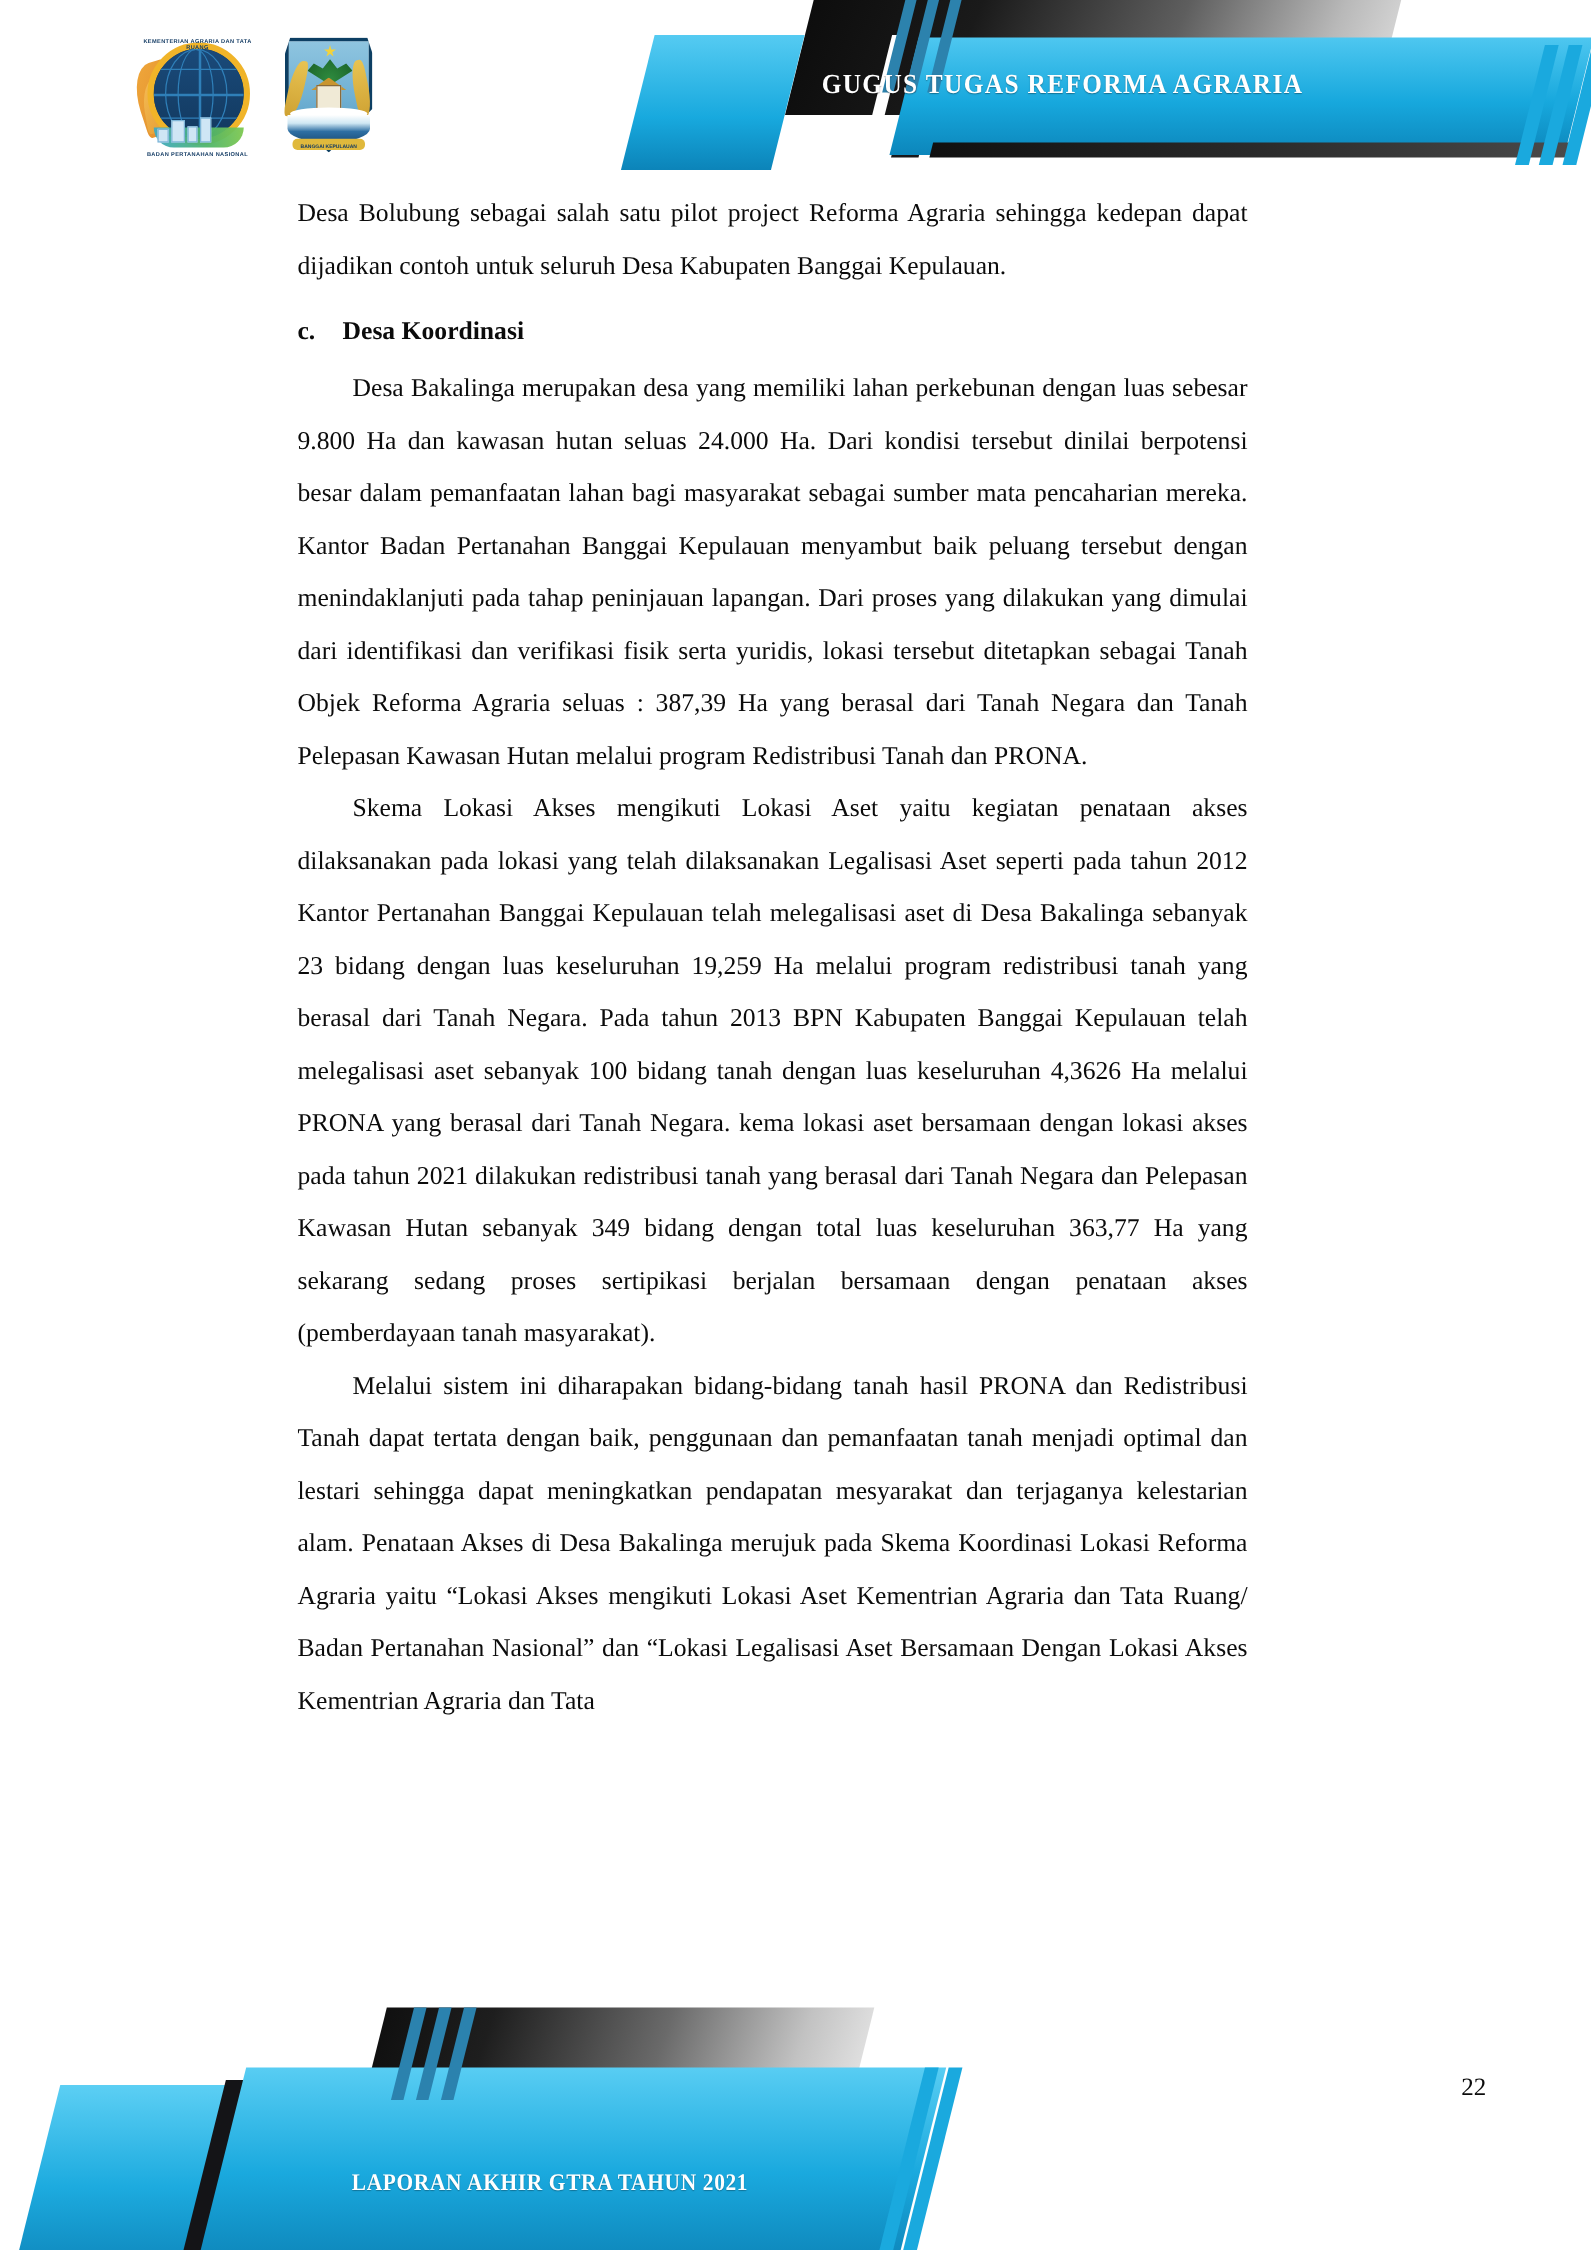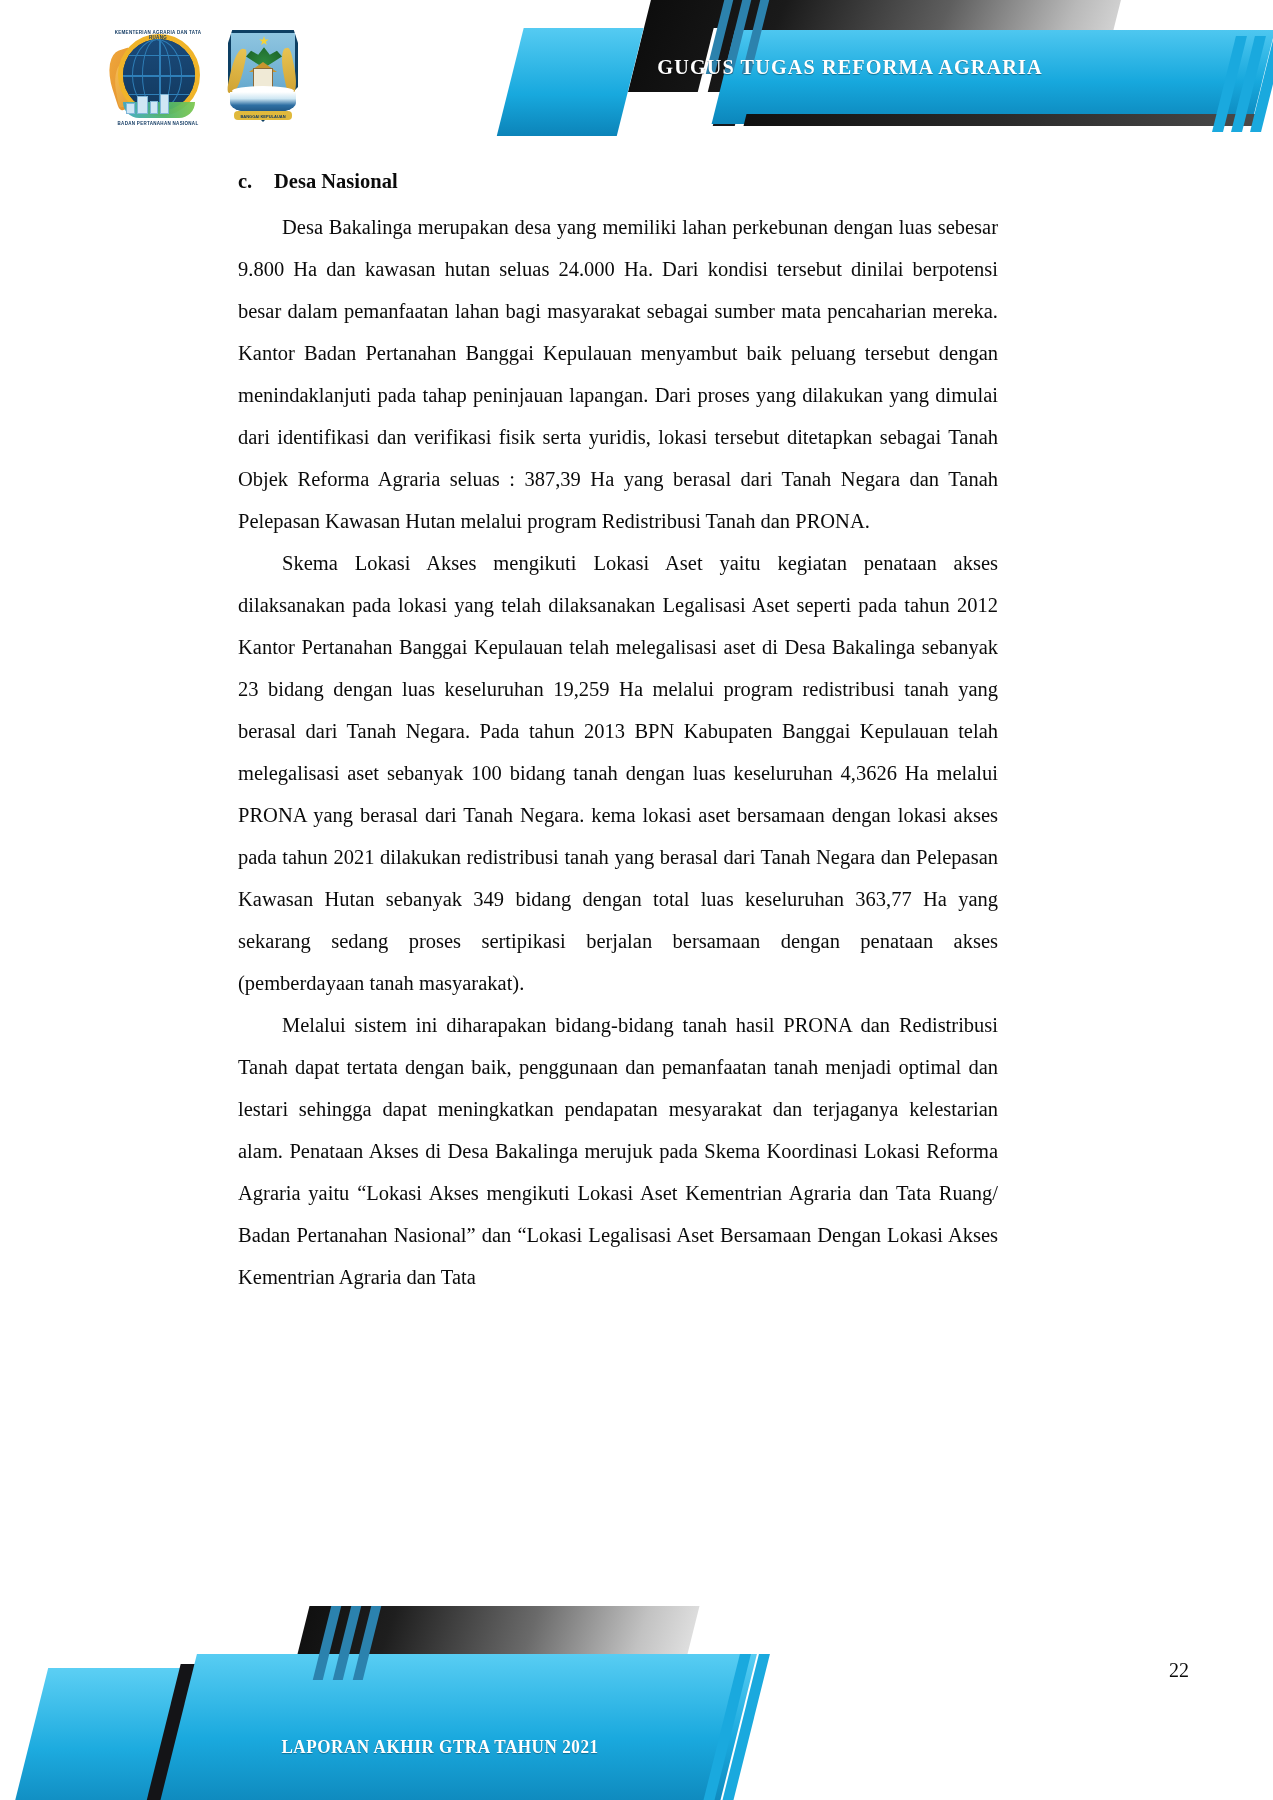--- a/index.html
+++ b/index.html
@@ -404,24 +404,25 @@
       <div class="s3-band"></div>
       <div class="s3-bandtext">BANGGAI KEPULAUAN</div>
     </div>
 
   </div>
 </div>
 
 <div class="page">
   <div class="content">
 
+    <p class="para">Desa Bolubung sebagai salah satu pilot project Reforma Agraria sehingga kedepan dapat dijadikan contoh untuk seluruh Desa Kabupaten Banggai Kepulauan.</p>
 
     <div class="listitem">
       <span class="marker">c.</span>
-      <span class="ltext">Desa Nasional</span>
+      <span class="ltext">Desa Koordinasi</span>
     </div>
 
     <p class="para p-ind">Desa Bakalinga merupakan desa yang memiliki lahan perkebunan dengan luas sebesar 9.800 Ha dan kawasan hutan  seluas 24.000 Ha. Dari kondisi tersebut dinilai berpotensi besar dalam pemanfaatan lahan bagi masyarakat sebagai sumber mata pencaharian mereka. Kantor Badan Pertanahan Banggai Kepulauan menyambut baik peluang tersebut dengan menindaklanjuti pada tahap peninjauan lapangan. Dari proses yang dilakukan yang dimulai dari identifikasi dan verifikasi fisik serta yuridis, lokasi tersebut ditetapkan sebagai Tanah Objek Reforma Agraria seluas : 387,39 Ha yang berasal dari Tanah Negara dan Tanah Pelepasan Kawasan Hutan melalui program Redistribusi Tanah dan PRONA.</p>
 
     <p class="para p-ind">Skema Lokasi Akses mengikuti Lokasi Aset yaitu kegiatan penataan akses dilaksanakan pada lokasi yang telah dilaksanakan Legalisasi Aset seperti pada tahun 2012 Kantor Pertanahan Banggai Kepulauan telah melegalisasi aset di Desa Bakalinga sebanyak 23 bidang dengan luas keseluruhan 19,259 Ha melalui program redistribusi tanah yang berasal dari Tanah Negara. Pada tahun 2013 BPN Kabupaten Banggai Kepulauan telah melegalisasi aset sebanyak 100 bidang tanah dengan luas keseluruhan 4,3626 Ha melalui PRONA yang berasal dari Tanah Negara. kema lokasi aset bersamaan dengan lokasi akses pada tahun 2021 dilakukan redistribusi tanah yang berasal dari Tanah Negara dan Pelepasan Kawasan Hutan sebanyak 349 bidang dengan total luas keseluruhan 363,77 Ha yang sekarang sedang proses sertipikasi berjalan bersamaan dengan penataan akses (pemberdayaan tanah masyarakat).</p>
 
     <p class="para p-ind">Melalui sistem ini diharapakan bidang-bidang tanah hasil PRONA dan Redistribusi Tanah dapat tertata dengan baik, penggunaan dan pemanfaatan tanah menjadi optimal dan lestari sehingga dapat meningkatkan pendapatan mesyarakat dan terjaganya kelestarian alam. Penataan Akses di Desa Bakalinga merujuk pada Skema Koordinasi Lokasi Reforma Agraria yaitu “Lokasi Akses mengikuti Lokasi Aset Kementrian Agraria dan Tata Ruang/ Badan Pertanahan Nasional” dan “Lokasi Legalisasi Aset Bersamaan Dengan Lokasi Akses Kementrian Agraria dan Tata</p>
 
   </div>
 </div>

